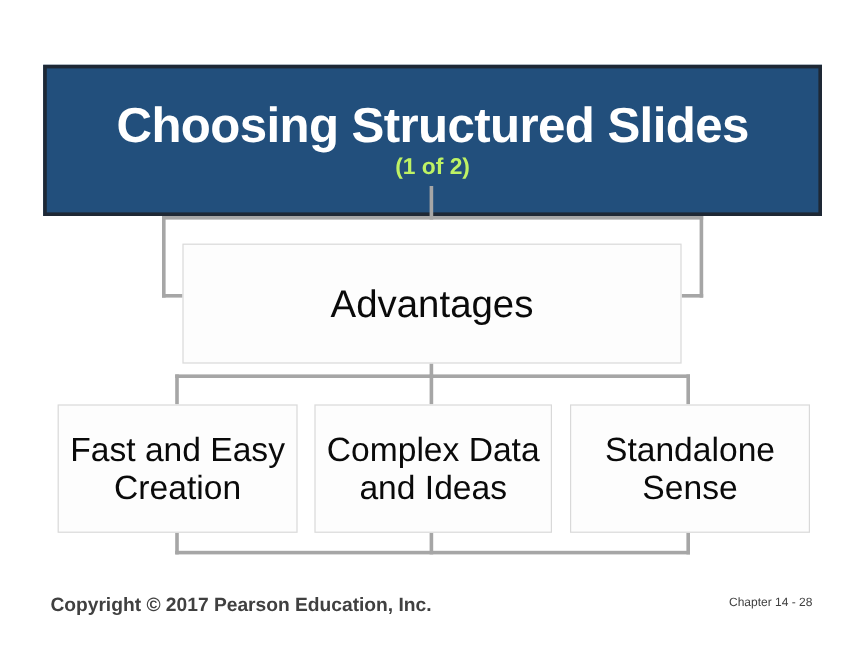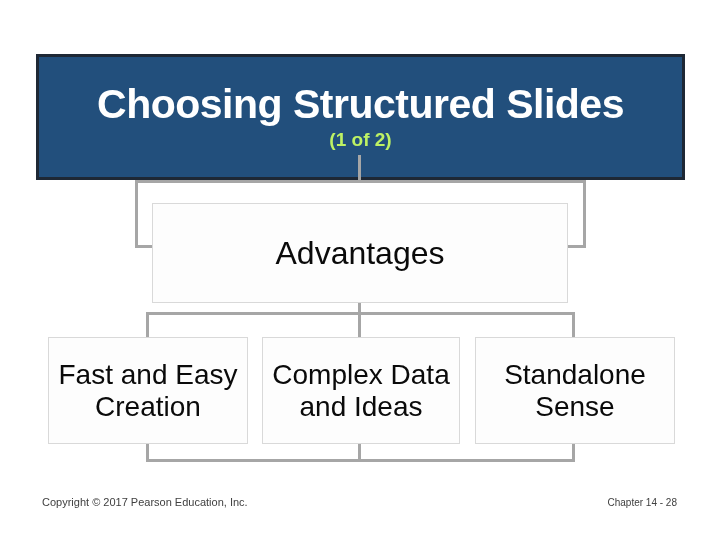--- a/index.html
+++ b/index.html
@@ -71,22 +71,23 @@
     padding: 2px 4px;
   }
   .node-child-1 { left: 48px;  width: 200px; }
   .node-child-2 { left: 262px; width: 198px; }
   .node-child-3 { left: 475px; width: 200px; }
 
   
   .footer-left {
     position: absolute;
     left: 42px; top: 496px;
-    font-size: 11px;
+    font-size: 16px;
     color: var(--footer-color, #404040);
+    font-weight: bold;
   }
   .footer-right {
     position: absolute;
     right: 43px; top: 497px;
     font-size: 10px;
     color: var(--footer-color, #404040);
     text-align: right;
   }
 </style>
 </head>

